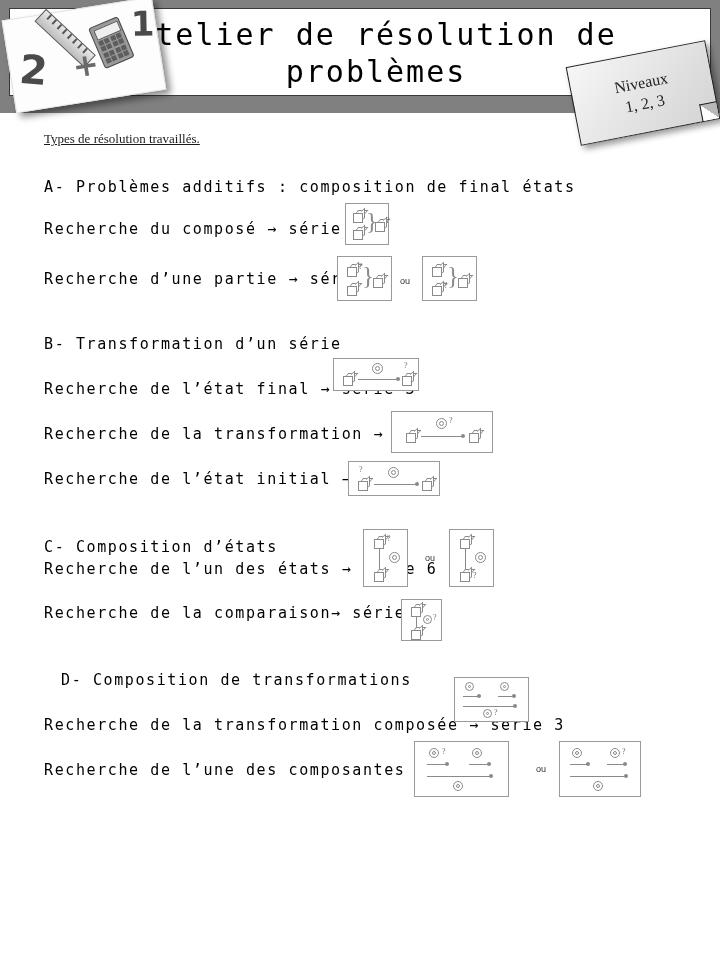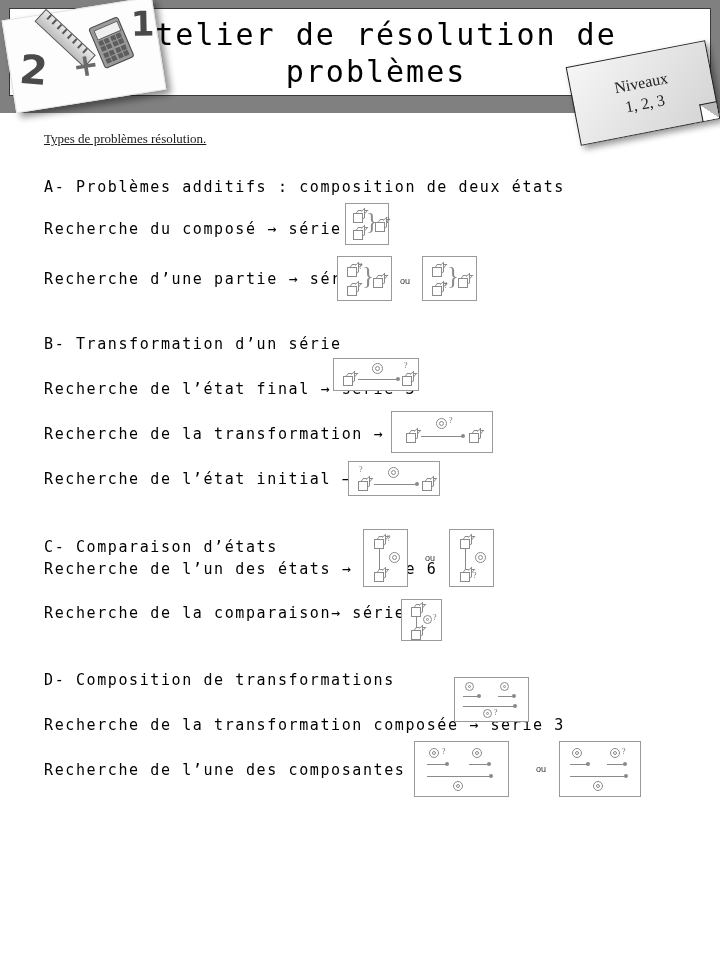--- a/index.html
+++ b/index.html
@@ -159,23 +159,23 @@
 </div>
 
 <div id="note">
   <div class="txt">
     <span>Niveaux</span>
     <span>1, 2, 3</span>
   </div>
   <div class="fold"></div>
 </div>
 
-<div id="subtitle">Types de problèmes résolution.</div>
-
-<div class="line" style="left:44px;top:178px;">A- Problèmes additifs : composition de deux états</div>
+<div id="subtitle">Types de résolution travaillés.</div>
+
+<div class="line" style="left:44px;top:178px;">A- Problèmes additifs : composition de final états</div>
 <div class="line" style="left:44px;top:220px;">Recherche du composé → série 1</div>
 <div class="line" style="left:44px;top:270px;">Recherche d’une partie → série 2</div>
 
 <div class="dbox" style="left:345px;top:203px;width:44px;height:42px;">
   <div class="cube" style="left:7px;top:6px;">
       <div class="t"></div>
       <div class="s"></div>
       <div class="f"></div>
     </div>
   <div class="cube" style="left:7px;top:23px;">
@@ -282,21 +282,21 @@
   <div class="hline" style="left:25px;top:22px;width:43px;"></div>
   <div class="ahead" style="left:66px;top:20px;"></div>
   <div class="ring" style="left:39px;top:5px;"></div>
   <div class="cube" style="left:73px;top:16px;">
       <div class="t"></div>
       <div class="s"></div>
       <div class="f"></div>
     </div>
 </div>
 
-<div class="line" style="left:44px;top:538px;">C- Comparaison d’états</div>
+<div class="line" style="left:44px;top:538px;">C- Composition d’états</div>
 <div class="line" style="left:44px;top:560px;">Recherche de l’un des états → série 6</div>
 <div class="line" style="left:44px;top:604px;">Recherche de la comparaison→ série 7</div>
 
 <div class="dbox" style="left:363px;top:529px;width:45px;height:58px;">
   <div class="cube" style="left:10px;top:6px;">
       <div class="t"></div>
       <div class="s"></div>
       <div class="f"></div>
     </div>
   <div class="qm" style="left:23px;top:4px;">?</div>
@@ -335,21 +335,21 @@
   <div class="vline" style="left:14px;top:16px;height:13px;"></div>
   <div class="ring" style="left:21px;top:15px;width:9px;height:9px;"></div>
   <div class="qm" style="left:31px;top:13px;">?</div>
   <div class="cube" style="left:9px;top:27px;">
       <div class="t"></div>
       <div class="s"></div>
       <div class="f"></div>
     </div>
 </div>
 
-<div class="line" style="left:44px;top:671px;">D- Composition de transformations</div>
+<div class="line" style="left:61px;top:671px;">D- Composition de transformations</div>
 <div class="line" style="left:44px;top:716px;">Recherche de la transformation composée → série 3</div>
 <div class="line" style="left:44px;top:761px;">Recherche de l’une des composantes → série 9</div>
 
 <div class="dbox" style="left:454px;top:677px;width:75px;height:45px;">
   <div class="ring" style="left:10px;top:4px;width:9px;height:9px;"></div>
   <div class="hline" style="left:8px;top:18px;width:16px;"></div>
   <div class="ahead" style="left:22px;top:16px;"></div>
   <div class="ring" style="left:45px;top:4px;width:9px;height:9px;"></div>
   <div class="hline" style="left:43px;top:18px;width:16px;"></div>
   <div class="ahead" style="left:57px;top:16px;"></div>

